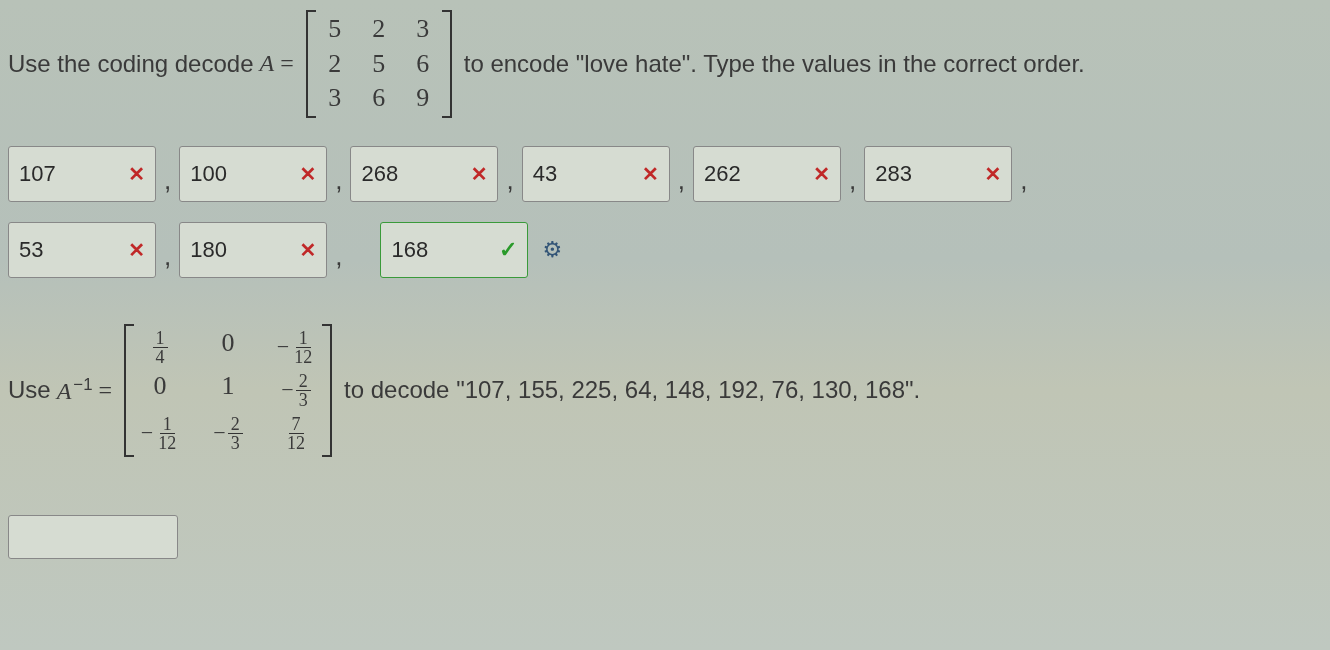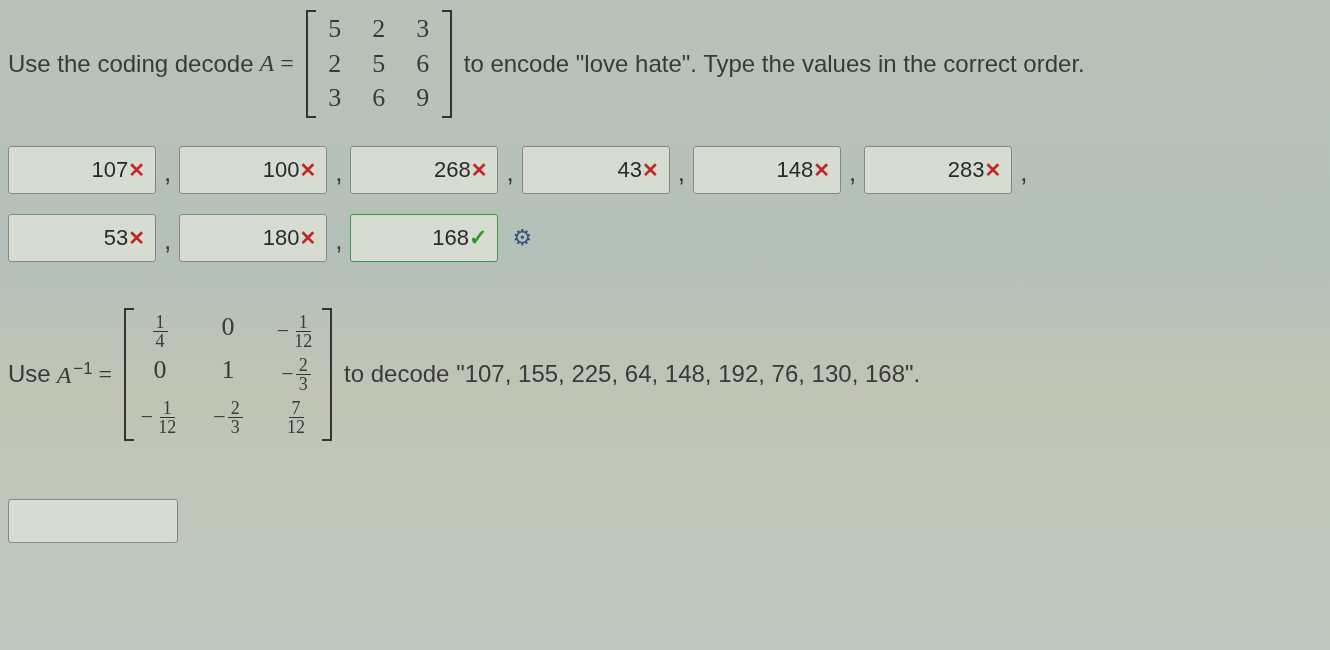--- a/index.html
+++ b/index.html
@@ -55,31 +55,31 @@
   .answers {
     display: flex;
     flex-wrap: wrap;
     gap: 10px 8px;
     margin: 14px 0 46px 0;
     align-items: center;
   }
   .answer-box {
     display: inline-flex;
     align-items: center;
-    justify-content: flex-end;
+    justify-content: space-between;
     width: 148px;
-    height: 48px;
+    height: 56px;
     border: 1px solid #888;
     background: #d6dcd2;
     border-radius: 3px;
     padding: 0 10px;
     font-size: 22px;
     color: #2a2a2a;
   }
-  .answer-box.correct { border-color: #3a9a3a; }
+  .answer-box.correct { border-color: #3a9a3a; margin-left: 30px; }
   .mark-x { color: #c02828; font-weight: bold; font-size: 20px; }
   .mark-check { color: #2a9a2a; font-weight: bold; font-size: 22px; }
   .comma { font-size: 26px; padding: 0 0 6px 0; align-self: flex-end; }
   .reset-icon { color: #357; font-size: 22px; margin-left: 6px; }
 
   .row-break { flex-basis: 100%; height: 0; }
 
   .empty-input {
     display: inline-block;
     width: 170px;
@@ -143,21 +143,21 @@
       <span>268</span>
       <span class="mark-x">✕</span>
     </span>
     <span class="comma">,</span>
     <span class="answer-box">
       <span>43</span>
       <span class="mark-x">✕</span>
     </span>
     <span class="comma">,</span>
     <span class="answer-box">
-      <span>148</span>
+      <span>262</span>
       <span class="mark-x">✕</span>
     </span>
     <span class="comma">,</span>
     <span class="answer-box">
       <span>283</span>
       <span class="mark-x">✕</span>
     </span>
     <span class="comma">,</span>
     <span class="row-break"></span>
     <span class="answer-box">

